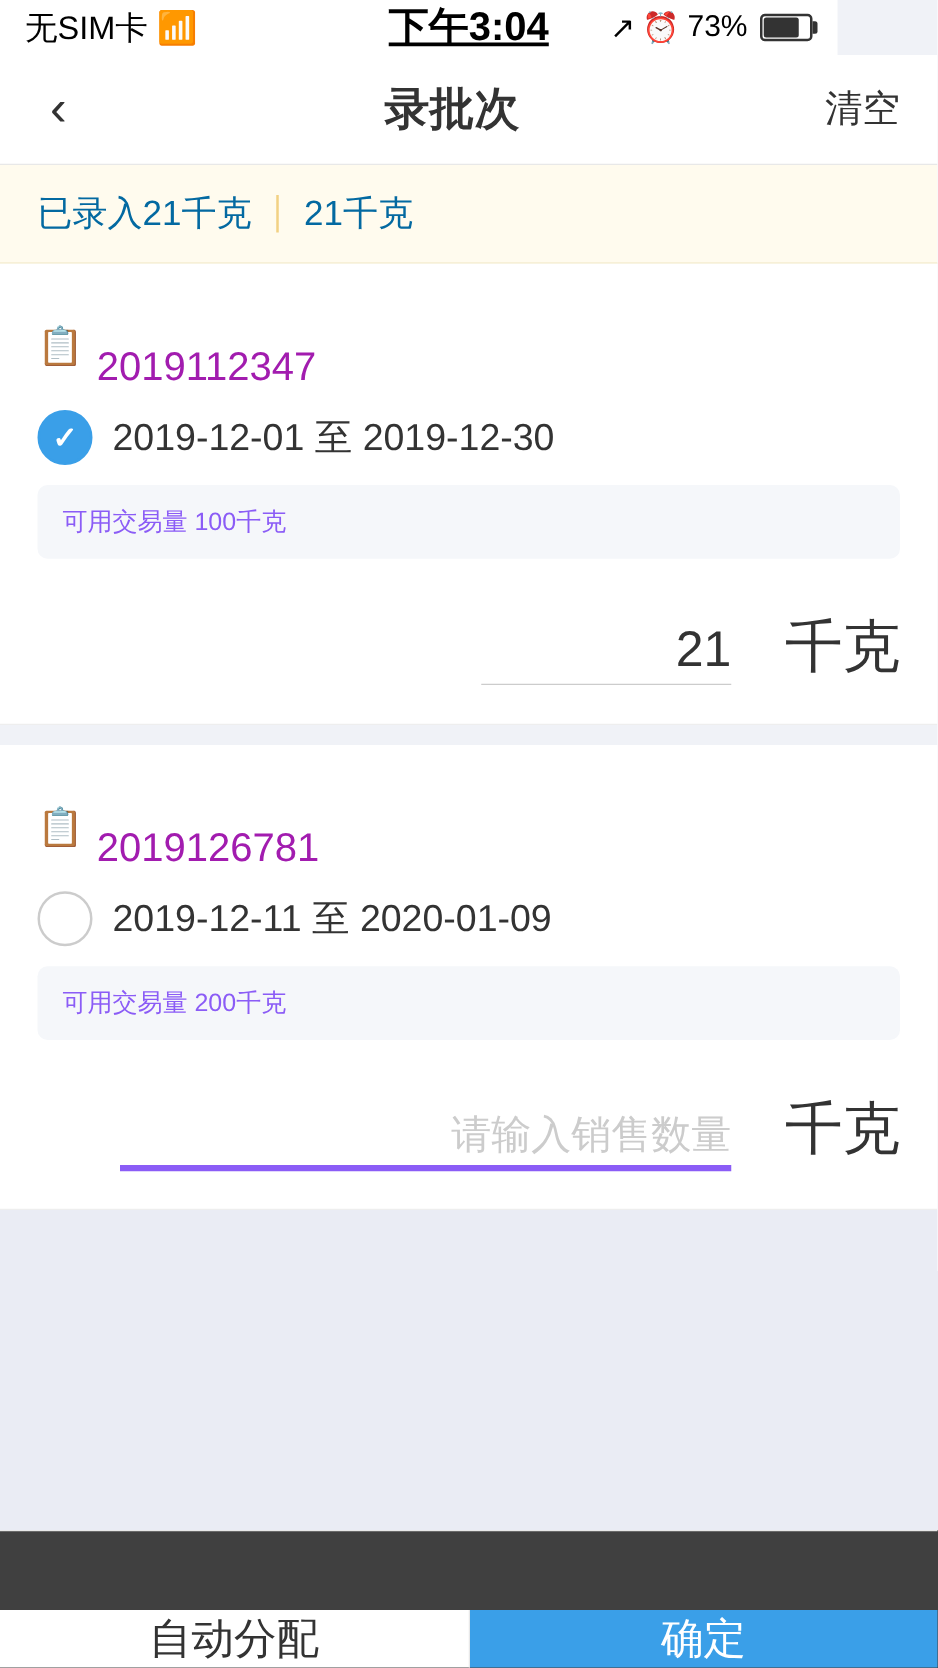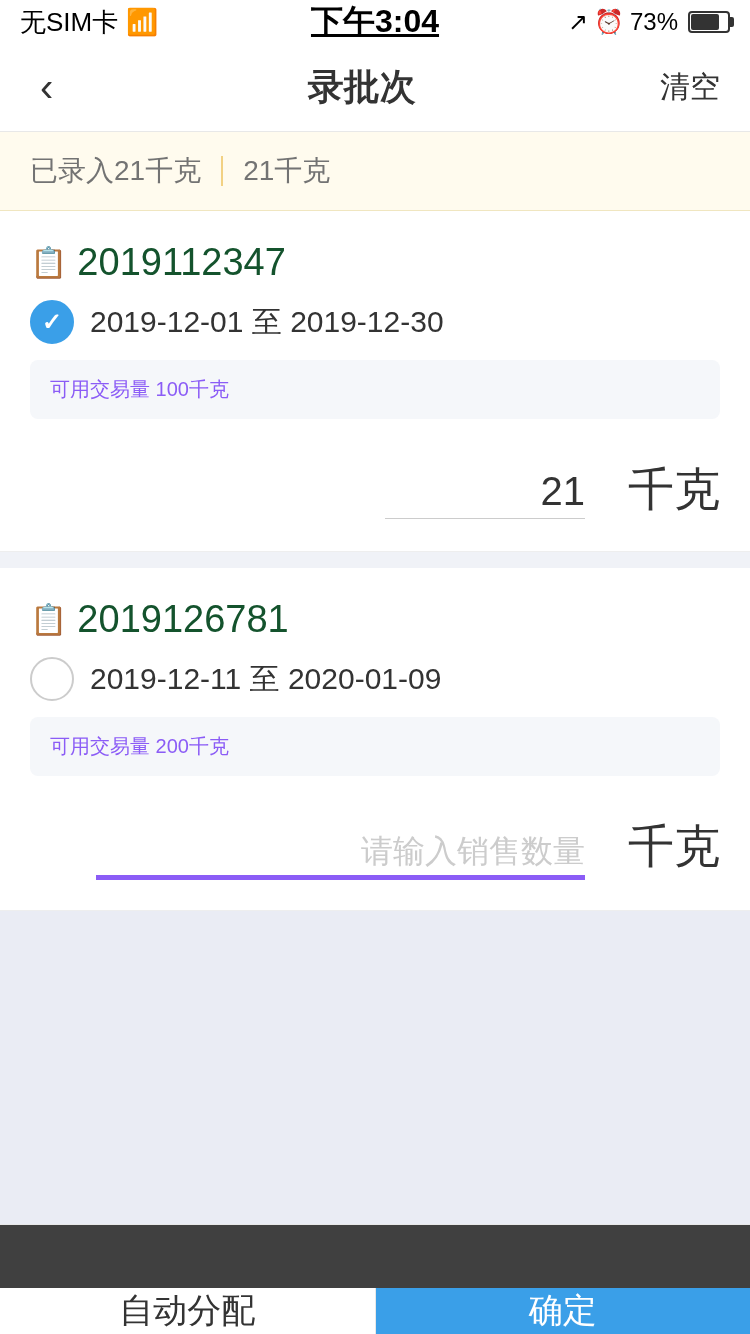--- a/index.html
+++ b/index.html
@@ -8,21 +8,21 @@
     body {
       width: 750px;
       min-height: 1334px;
       font-family: -apple-system, "PingFang SC", "Helvetica Neue", sans-serif;
       background: #f0f2f7;
       overflow-x: hidden;
     }
 
     
     .status-bar {
-      width: 750px;
+      width: 670px;
       height: 44px;
       background: #fff;
       display: flex;
       align-items: center;
       justify-content: space-between;
       padding: 12px 20px;
       font-size: 28px;
       text-align: center;
     }
     .status-left {
@@ -109,21 +109,21 @@
       width: 750px;
       background: #fffbee;
       padding: 20px 30px;
       display: flex;
       align-items: center;
       gap: 20px;
       border-bottom: 1px solid #f0e6c0;
     }
     .info-item {
       font-size: 28px;
-      color: #737373;
+      color: #0369a1;
       font-weight: 500;
     }
     .info-divider {
       width: 2px;
       height: 30px;
       background: #e6a817;
       opacity: 0.5;
     }
 
     
@@ -141,23 +141,24 @@
       display: flex;
       align-items: center;
       gap: 10px;
       margin-bottom: 16px;
     }
     .batch-icon {
       color: #555;
       font-size: 30px;
     }
     .batch-id {
-      font-size: 38px;
-      color: #14532d;
+      font-size: 32px;
+      color: #a21caf;
       font-weight: 500;
+      margin-top: 34px;
     }
 
     .batch-date-row {
       display: flex;
       align-items: center;
       gap: 16px;
       margin-bottom: 16px;
     }
     .radio-circle {
       width: 44px;

